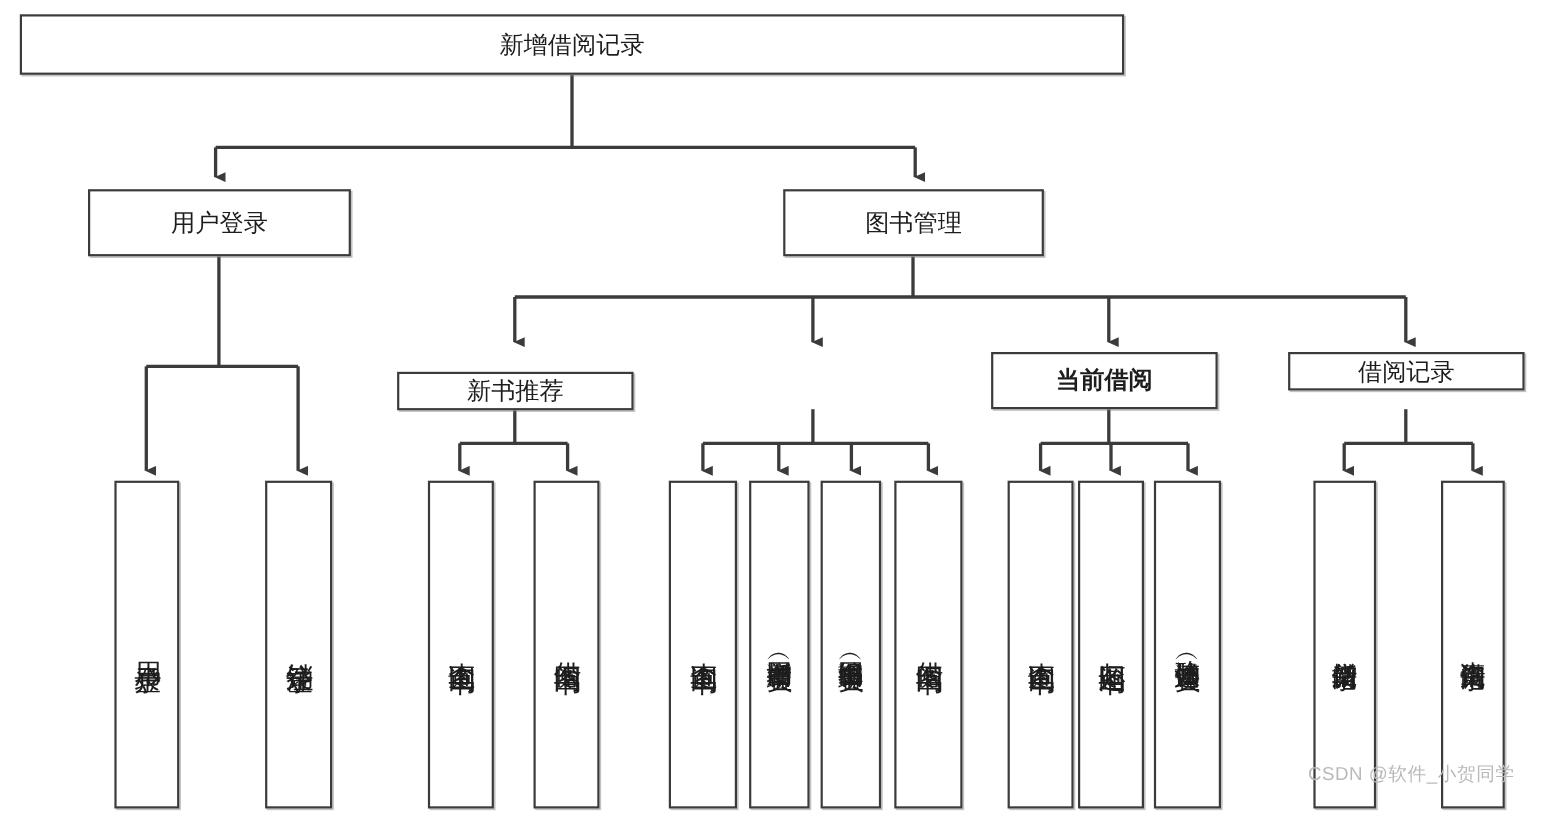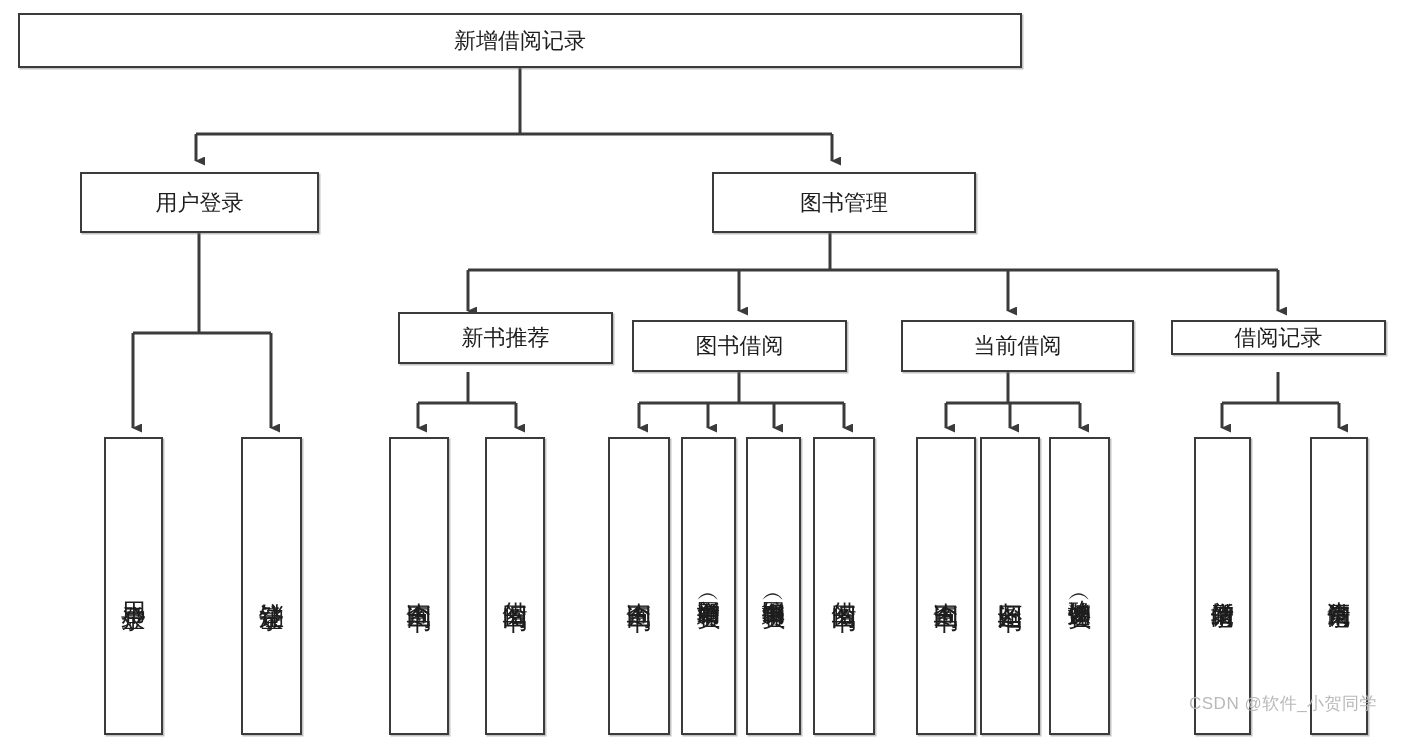--- a/index.html
+++ b/index.html
@@ -123,31 +123,28 @@
     </g>
   </svg>
 
   <div class="node horiz" style="left:18px; top:13px; width:1004px; height:55px;">
     <span class="nlabel">新增借阅记录</span>
   </div>
 
   <div class="node horiz" style="left:80px; top:172px; width:239px; height:61px;">
     <span class="nlabel">用户登录</span>
   </div>
-  <div class="node horiz" style="left:712px; top:172px; width:264px; height:61px;">
+  <div class="node horiz" style="left:712px; top:172px; width:237px; height:61px;">
     <span class="nlabel">图书管理</span>
   </div>
 
-  <div class="node horiz" style="left:361px; top:312px; width:215px; height:52px;margin-left:37px;">
+  <div class="node horiz" style="left:361px; top:338px; width:215px; height:35px;">
     <span class="nlabel">新书推荐</span>
   </div>
-  <div class="node horiz" style="left:632px; top:320px; width:215px; height:52px;">
-    <span class="nlabel">图书借阅</span>
-  </div>
-  <div class="node horiz" style="left:901px; top:320px; width:233px; height:52px;">
+  <div class="node horiz" style="left:901px; top:320px; width:206px; height:52px;font-weight:bold;">
     <span class="nlabel">当前借阅</span>
   </div>
   <div class="node horiz" style="left:1171px; top:320px; width:215px; height:35px;">
     <span class="nlabel">借阅记录</span>
   </div>
 
   <div class="node vert" style="left:104px; top:437px; width:59px; height:298px;">
     <span class="nlabel">用户登录</span>
   </div>
   <div class="node vert" style="left:241px; top:437px; width:61px; height:298px;">

